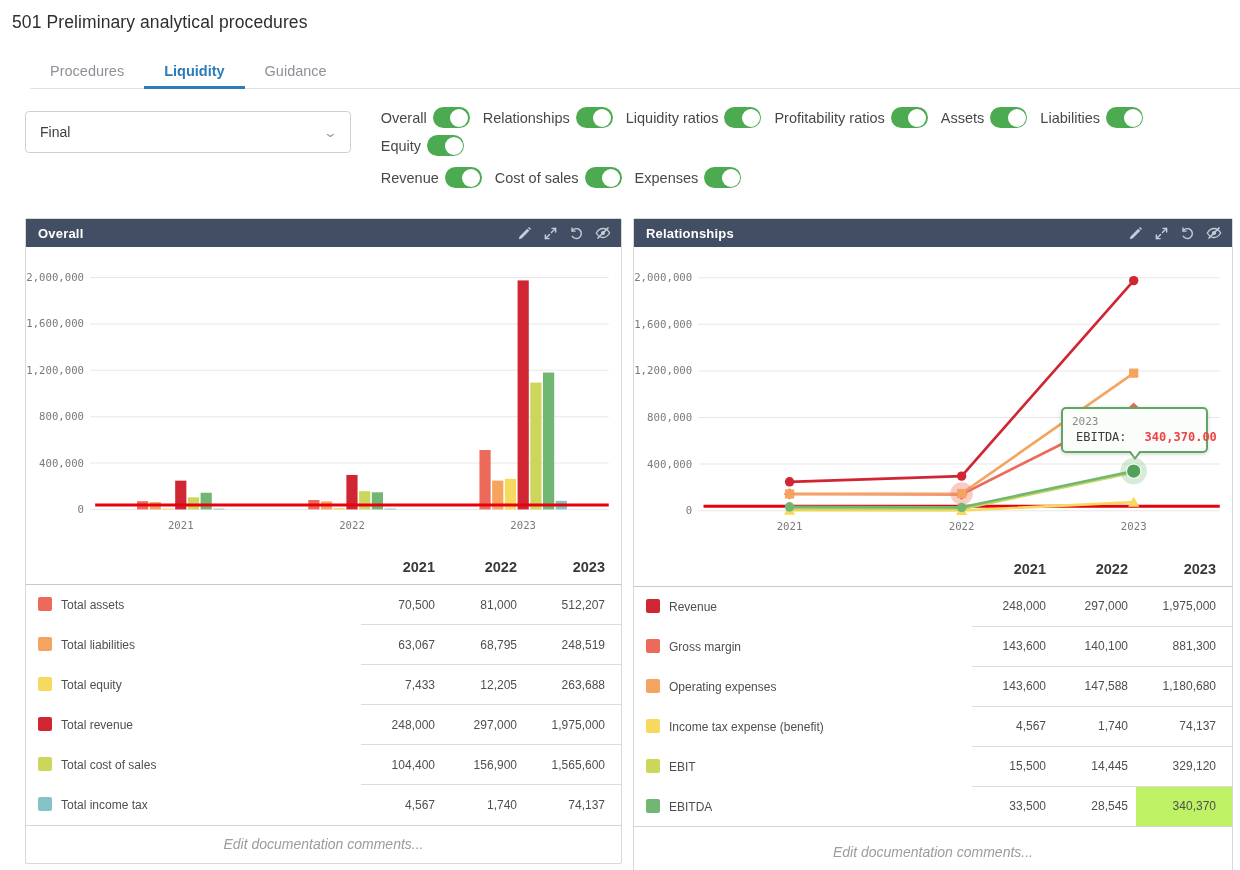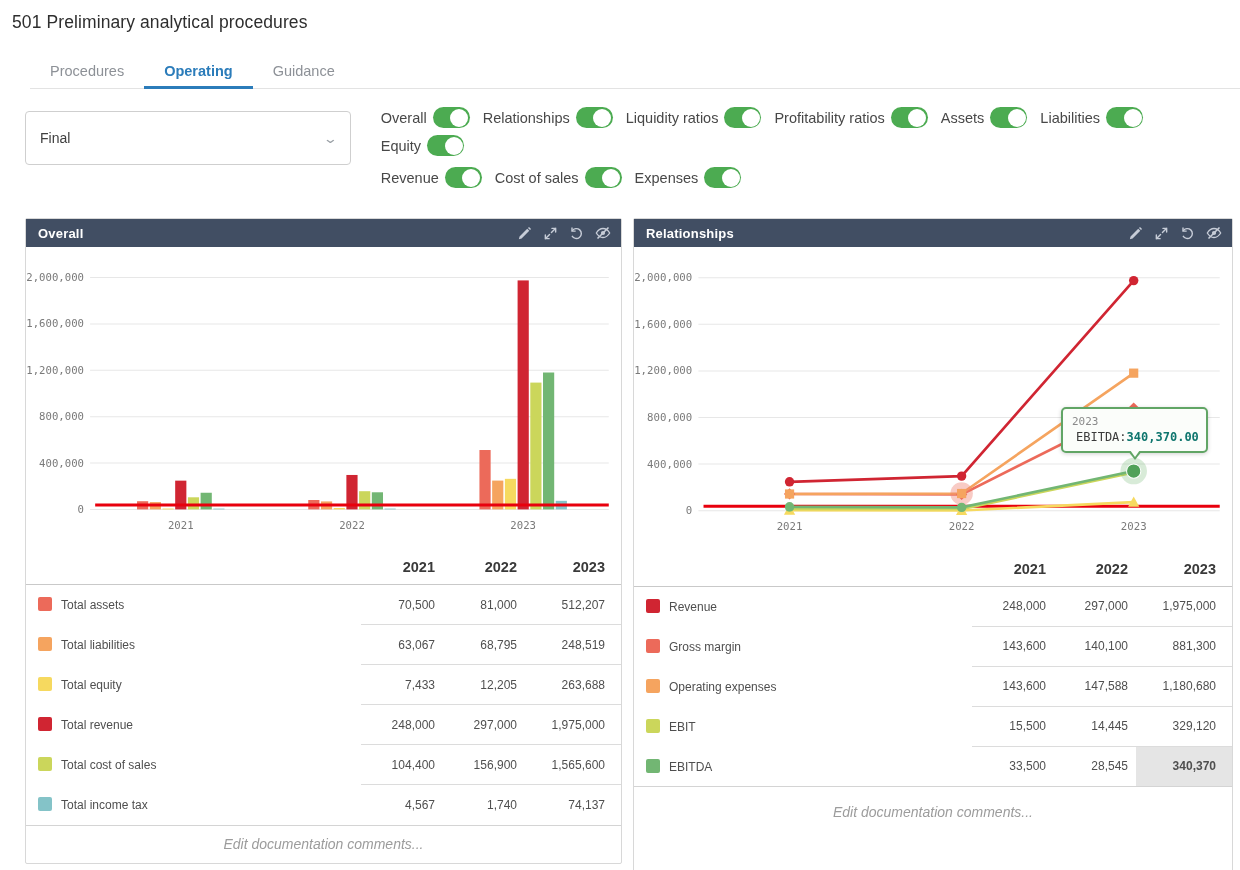--- a/index.html
+++ b/index.html
@@ -9,21 +9,21 @@
   
   .page-title { font-size:17.5px; font-weight:normal; color:#2e2e2e; margin:12px 0 0 12px; letter-spacing:.1px; }
 
   .tabs { display:flex; margin:22px 0 0 30px; border-bottom:1px solid #e3e3e3; width:1210px; }
   .tab { padding:8px 20px 9px 20px; font-size:14.5px; color:#8d9197; cursor:pointer; position:relative; }
   .tab.active { color:#2b7cba; font-weight:bold; }
   .tab.active::after { content:""; position:absolute; left:0; right:0; bottom:-1px; height:3px; background:#2b7cba; }
 
   
   .controls { display:flex; align-items:flex-start; margin:18px 7px 0 25px; }
-  .select-box { width:330px; height:54px; border:1px solid #cfcfcf; border-radius:4px;
+  .select-box { width:330px; height:42px; border:1px solid #cfcfcf; border-radius:4px;
     display:flex; align-items:center; justify-content:space-between; padding:0 14px; margin-top:4px;
     font-size:14px; color:#3f3f3f; background:#fff; cursor:pointer; }
   .select-chevron { color:#9aa0a6; font-size:13px; transform:scaleX(1.4); }
   .toggle-rows { margin-left:30px; display:flex; flex-direction:column; gap:11px; }
   .toggle-row { display:flex; flex-wrap:wrap; align-items:center; gap:7px 7px; }
   .toggle-item { display:flex; align-items:center; gap:6px; margin-right:6px; }
   .toggle-label { font-size:14.5px; color:#484848; }
   .toggle-switch { width:37px; height:21px; border-radius:11px; position:relative; cursor:pointer; display:inline-block; }
   .toggle-switch .knob { position:absolute; top:1.5px; right:1.5px; width:18px; height:18px;
     background:#fff; border-radius:50%; }
@@ -47,46 +47,46 @@
   .tooltip { position:absolute; left:427px; top:160px; width:147px; background:#fbfdfa;
     border:2px solid #61a565; border-radius:5px; padding:6px 9px 7px 9px;
     font-family:"DejaVu Sans Mono", monospace; box-shadow:0 1px 4px rgba(0,0,0,.18); z-index:5; }
   .tooltip::after { content:""; position:absolute; left:50%; bottom:-9px; margin-left:-7px;
     border-left:7px solid transparent; border-right:7px solid transparent; border-top:9px solid #61a565; }
   .tooltip::before { content:""; position:absolute; left:50%; bottom:-6px; margin-left:-5px; z-index:1;
     border-left:5px solid transparent; border-right:5px solid transparent; border-top:7px solid #fbfdfa; }
   .tt-title { font-size:11px; color:#8a8a8a; margin-bottom:2px; }
   .tt-line { font-size:12px; color:#3a3a3a; display:flex; align-items:center; white-space:nowrap; }
   .tt-dot { width:7px; height:7px; border-radius:50%; background:#72b673; display:inline-block; margin-right:4px; }
-  .tt-line b { color:#0f766e; margin-left:0; }
+  .tt-line b { color:#ef4444; margin-left:18px; }
 
   
   table.data { width:100%; border-collapse:collapse; margin-top:2px; }
   table.data th { font-size:14.5px; font-weight:bold; color:#3a3a3a; text-align:right; padding:10px 8px 9px 8px; }
   table.data thead tr { border-bottom:1px solid #c9c9c9; }
   table.data td { font-size:12px; color:#4f4f4f; height:40px; }
   table.data td.lbl { padding-left:12px; }
   table.data td.num { text-align:right; padding-right:8px; width:82px; border-bottom:1px solid #dcdcdc; }
   table.data th.y3, table.data td.num.c2 { padding-right:16px; width:96px; }
   table.data tr:last-child td.num { border-bottom:none; }
-  table.data td.num.hl { background:#e5e5e5;font-weight:bold; }
+  table.data td.num.hl { background:#bef264; }
   .swatch { display:inline-block; width:14px; height:14px; border-radius:2px; vertical-align:-2px; margin-right:9px; }
 
   .panel-footer { border-top:1px solid #d4d4d4; text-align:center; font-style:italic;
     color:#9c9c9c; font-size:14px; padding:10px 0 11px 0; cursor:text; }
   .panel.right .panel-footer { padding:17px 0 55px 0; }
 </style>
 </head>
 <body>
 
 <h1 class="page-title">501 Preliminary analytical procedures</h1>
 
 <div class="tabs">
   <div class="tab">Procedures</div>
-  <div class="tab active">Operating</div>
+  <div class="tab active">Liquidity</div>
   <div class="tab">Guidance</div>
 </div>
 
 <div class="controls">
   <div class="select-box">
     <span>Final</span>
     <span class="select-chevron">⌄</span>
   </div>
   <div class="toggle-rows">
     <div class="toggle-row" id="toggle-row-0">
@@ -369,20 +369,26 @@
             <td class="num c1">140,100</td>
             <td class="num c2">881,300</td>
           </tr>
           <tr>
             <td class="lbl"><span class="swatch" style="background: rgb(245, 164, 95);"></span><span>Operating expenses</span></td>
             <td class="num c0">143,600</td>
             <td class="num c1">147,588</td>
             <td class="num c2">1,180,680</td>
           </tr>
           <tr>
+            <td class="lbl"><span class="swatch" style="background: rgb(246, 217, 95);"></span><span>Income tax expense (benefit)</span></td>
+            <td class="num c0">4,567</td>
+            <td class="num c1">1,740</td>
+            <td class="num c2">74,137</td>
+          </tr>
+          <tr>
             <td class="lbl"><span class="swatch" style="background: rgb(203, 214, 91);"></span><span>EBIT</span></td>
             <td class="num c0">15,500</td>
             <td class="num c1">14,445</td>
             <td class="num c2">329,120</td>
           </tr>
           <tr>
             <td class="lbl"><span class="swatch" style="background: rgb(114, 182, 115);"></span><span>EBITDA</span></td>
             <td class="num c0">33,500</td>
             <td class="num c1">28,545</td>
             <td class="num c2 hl">340,370</td>

